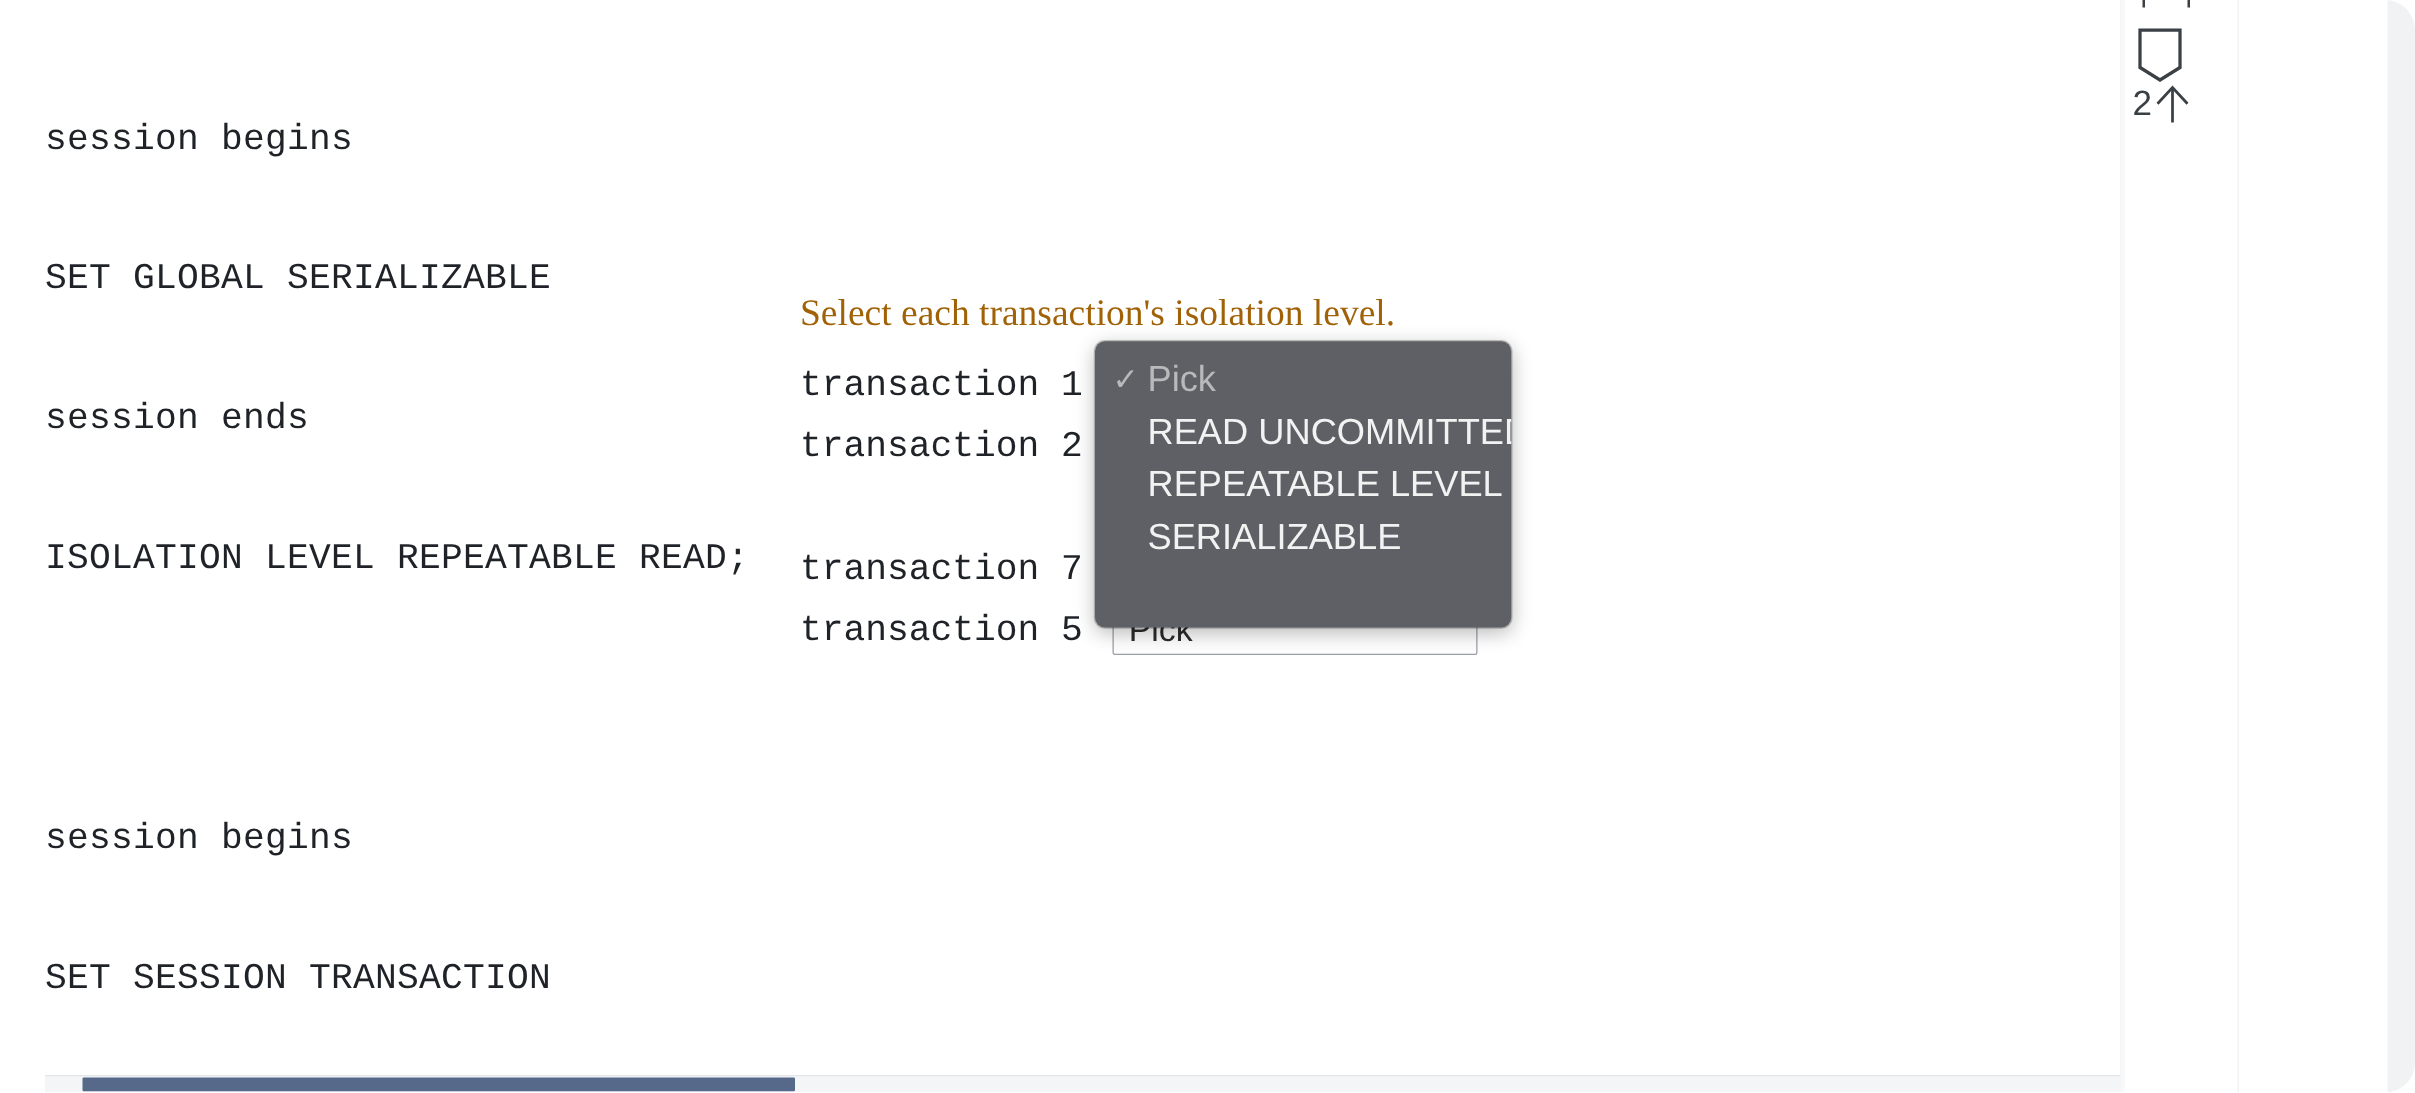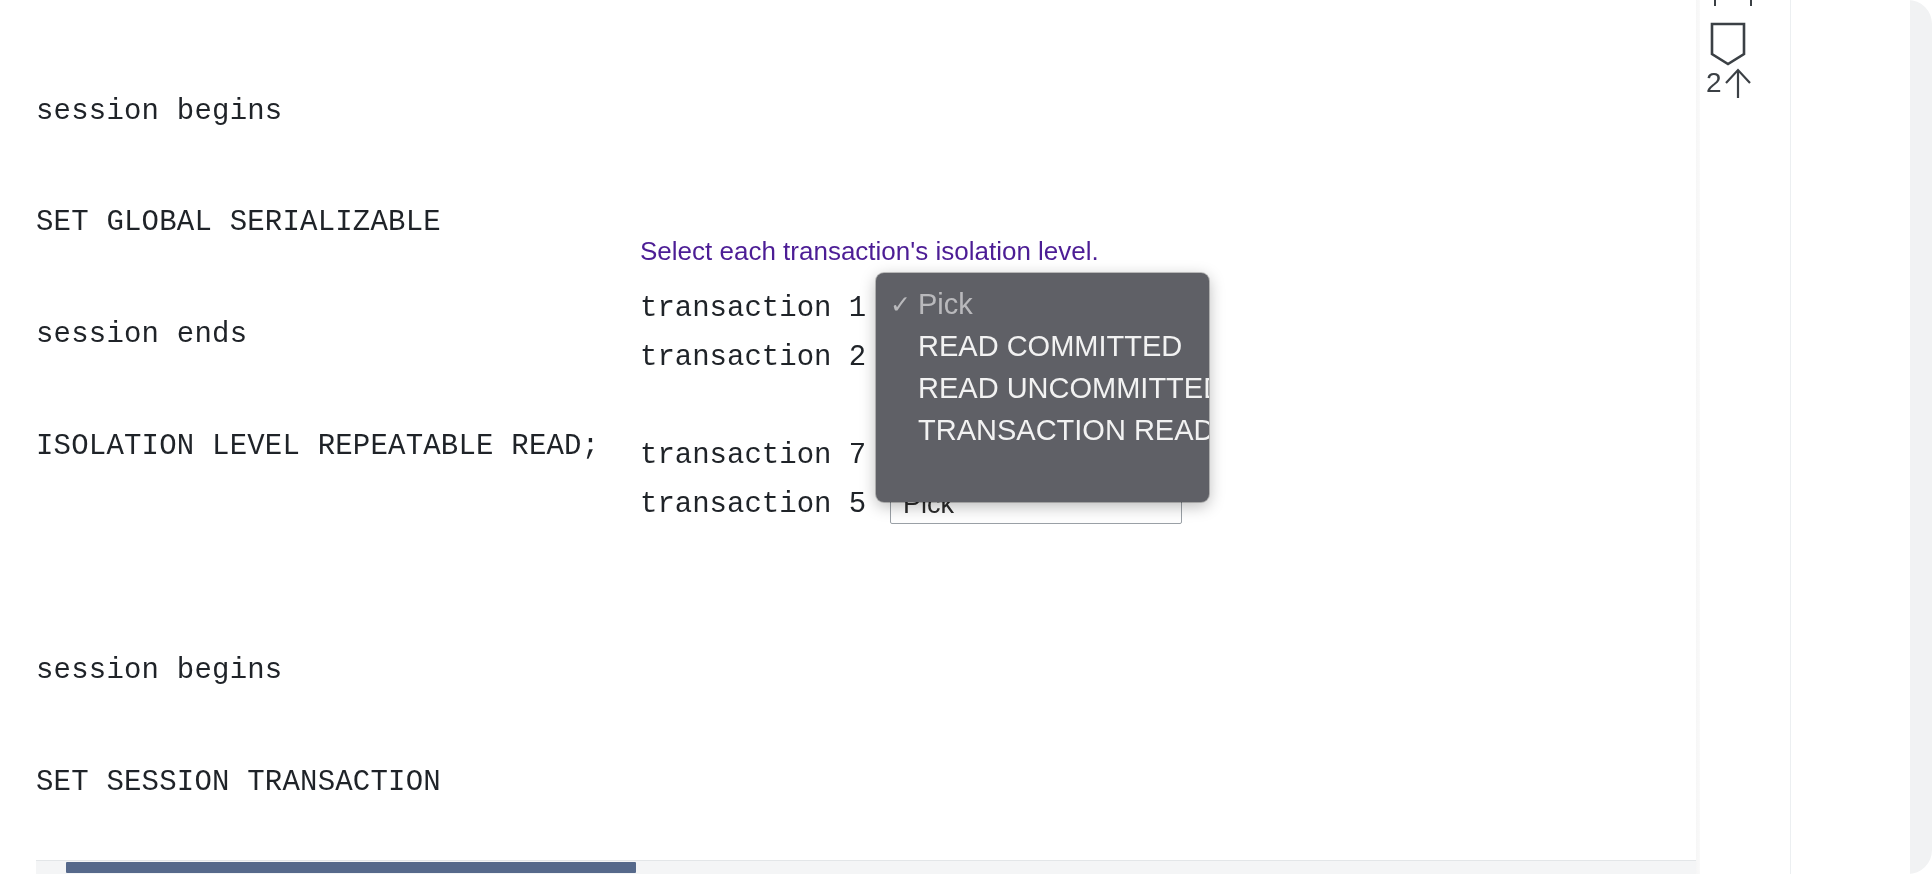--- a/index.html
+++ b/index.html
@@ -113,24 +113,24 @@
   .code-block .spacer { display: block; height: 37.3px; }
 
   
   .right-col {
     position: absolute;
     left: 640px;
     top: 230px;
     width: 620px;
   }
   .prompt-text {
-    font-family: Liberation Sans, sans-serif;
-    font-size: 26px;
+    font-family: Liberation Serif, serif;
+    font-size: 30px;
     line-height: 42px;
-    color: #4c1d95;
+    color: #a16207;
     white-space: nowrap;
   }
   .txn-rows { margin-top: 12px; }
   .txn-row {
     position: relative;
     height: 49px;
     display: flex;
     align-items: center;
   }
   .txn-label {
@@ -277,32 +277,29 @@
       </div>
     </div>
 
     <div class="dropdown-popup">
       <div class="dd-item selected">
         <span class="dd-check">✓</span>
         <span>Pick</span>
       </div>
       <div class="dd-item">
         <span class="dd-check empty">✓</span>
-        <span>READ COMMITTED</span>
+        <span>READ UNCOMMITTED</span>
       </div>
       <div class="dd-item">
         <span class="dd-check empty">✓</span>
-        <span>READ UNCOMMITTED</span>
+        <span>REPEATABLE LEVEL</span>
       </div>
       <div class="dd-item">
         <span class="dd-check empty">✓</span>
-        <span>TRANSACTION READ</span>
-      </div>
-      <div class="dd-item">
-        <span class="dd-check empty">✓</span>
+        <span>SERIALIZABLE</span>
       </div>
     </div>
 
     <div class="hscroll-track">
       <div class="hscroll-thumb"></div>
     </div>
 
   </div>
 
   <div class="soft-edge"></div>

